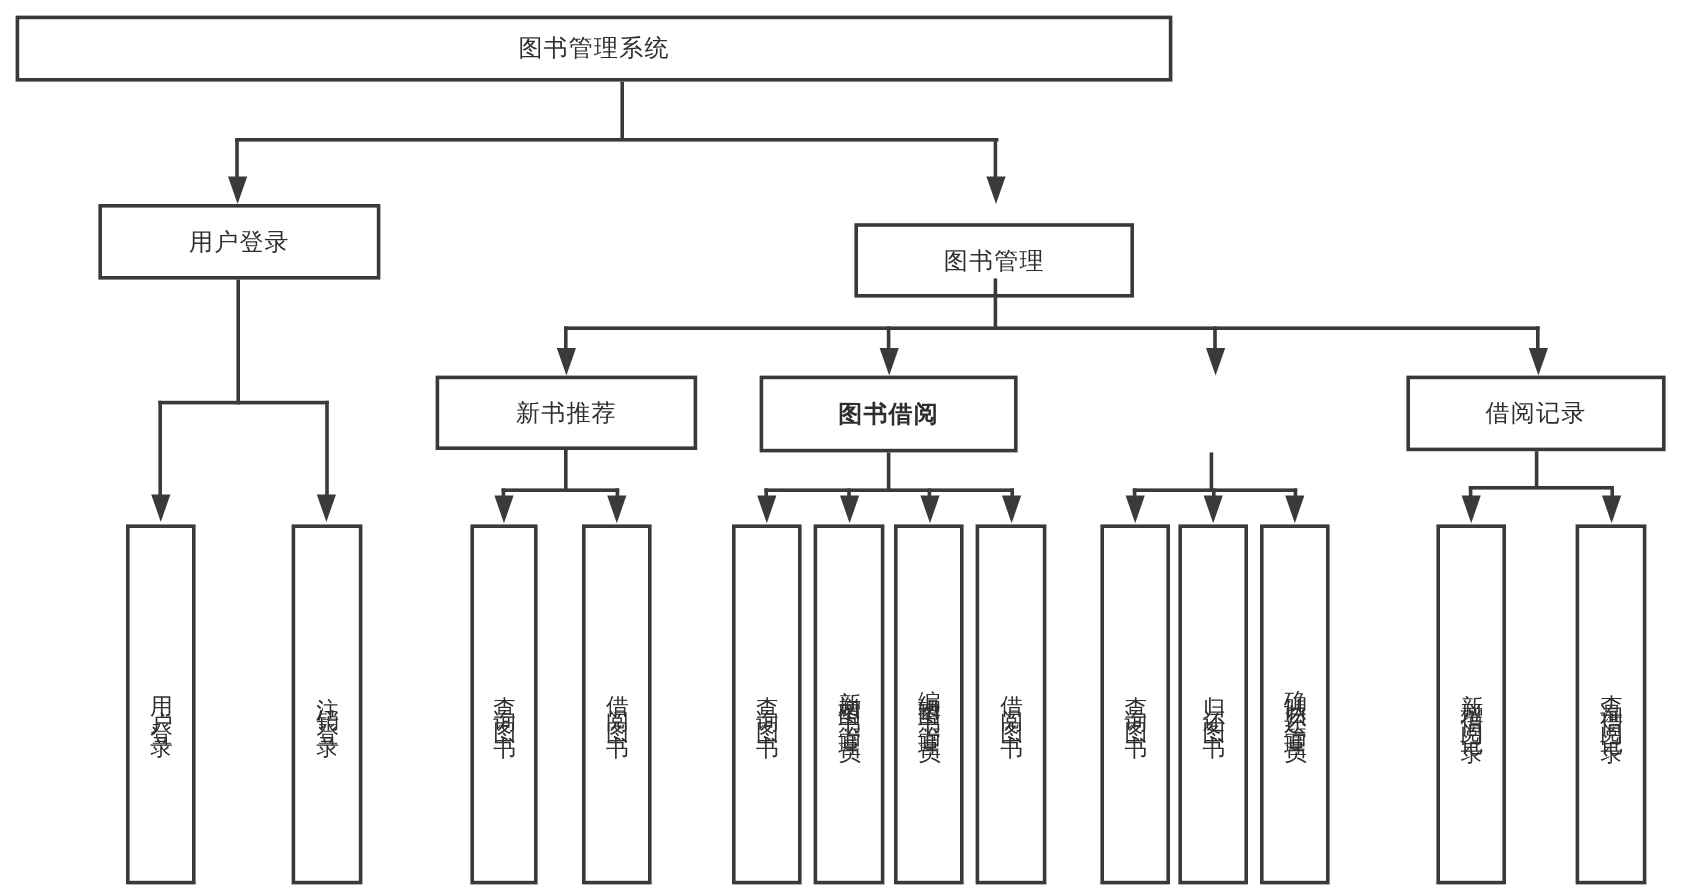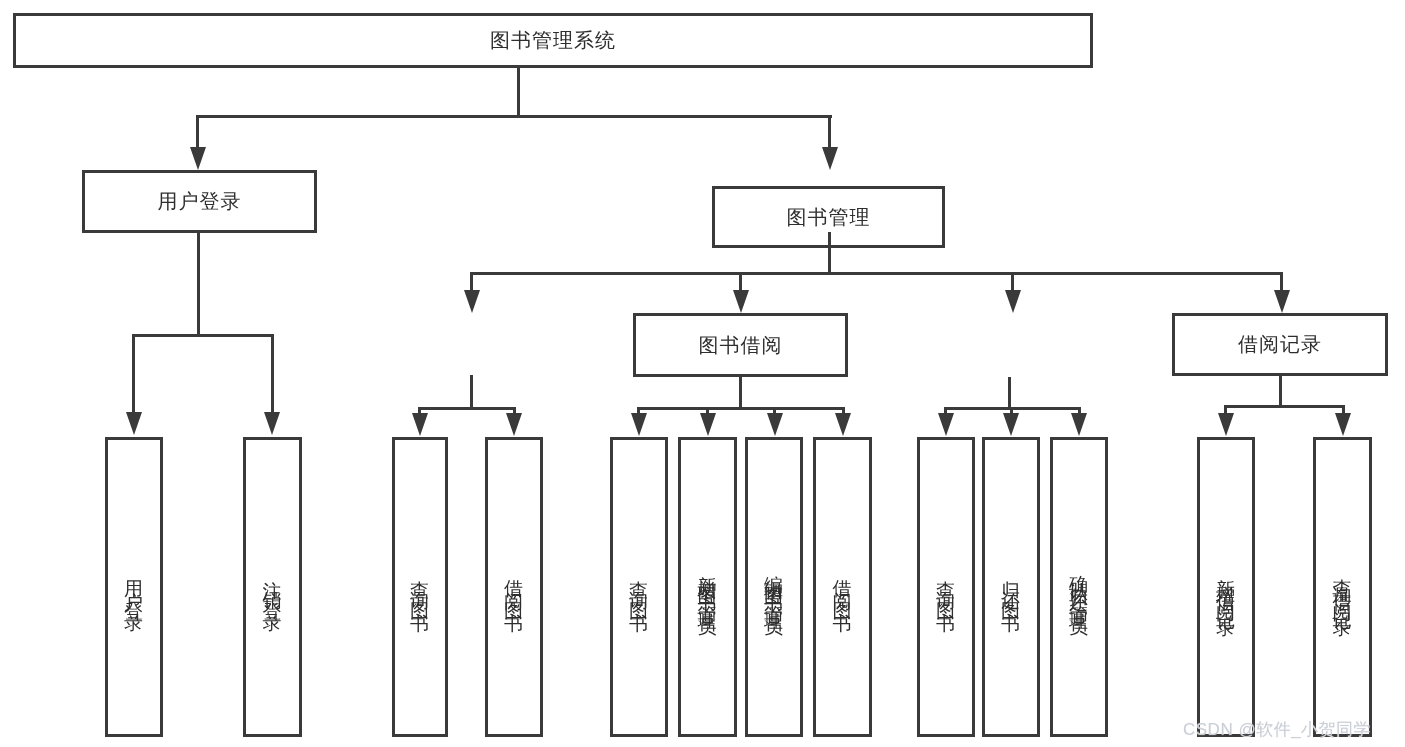--- a/index.html
+++ b/index.html
@@ -52,21 +52,21 @@
     color: #caced6;
     white-space: nowrap;
     text-shadow: 0 0 1px #e8eaee;
   }
 </style>
 </head>
 <body>
 
 <div class="canvas">
 
-  <div class="node node-h" style="left:13px; top:13px; width:1080px; height:55px;">
+  <div class="node node-h" style="left:13px; top:13px; width:964px; height:55px;">
     <span>图书管理系统</span>
   </div>
 
   <div class="line" style="left:517px; top:68px; width:3px; height:49px;"></div>
   <div class="line" style="left:196px; top:115px; width:636px; height:3px;"></div>
   <div class="line" style="left:196px; top:115px; width:3px; height:36px;"></div>
   <div class="arrow" style="left:190px; top:147px;"></div>
   <div class="line" style="left:828px; top:115px; width:3px; height:36px;"></div>
   <div class="arrow" style="left:822px; top:147px;"></div>
 
@@ -88,21 +88,24 @@
   <div class="line" style="left:470px; top:272px; width:813px; height:3px;"></div>
   <div class="line" style="left:470px; top:272px; width:3px; height:22px;"></div>
   <div class="arrow" style="left:464px; top:290px;"></div>
   <div class="line" style="left:739px; top:272px; width:3px; height:22px;"></div>
   <div class="arrow" style="left:733px; top:290px;"></div>
   <div class="line" style="left:1011px; top:272px; width:3px; height:22px;"></div>
   <div class="arrow" style="left:1005px; top:290px;"></div>
   <div class="line" style="left:1280px; top:272px; width:3px; height:22px;"></div>
   <div class="arrow" style="left:1274px; top:290px;"></div>
 
-  <div class="node node-h" style="left:633px; top:313px; width:215px; height:64px;">
+  <div class="node node-h" style="left:363px; top:313px; width:218px; height:62px;">
+    <span>新书推荐</span>
+  </div>
+  <div class="node node-h" style="left:633px; top:313px; width:215px; height:64px;font-weight:bold;">
     <span>图书借阅</span>
   </div>
   <div class="node node-h" style="left:1172px; top:313px; width:216px; height:63px;">
     <span>借阅记录</span>
   </div>
 
   <div class="line" style="left:470px; top:375px; width:3px; height:34px;"></div>
   <div class="line" style="left:418px; top:407px; width:98px; height:3px;"></div>
   <div class="line" style="left:418px; top:407px; width:3px; height:8px;"></div>
   <div class="arrow" style="left:412px; top:413px;"></div>
@@ -173,15 +176,14 @@
     <span style="letter-spacing:6px;">确认归还（管理员）</span>
   </div>
 
   <div class="node node-v" style="left:1197px; top:437px; width:58px; height:300px;">
     <span style="letter-spacing:8px;">新增借阅记录</span>
   </div>
   <div class="node node-v" style="left:1313px; top:437px; width:59px; height:300px;">
     <span style="letter-spacing:8px;">查询借阅记录</span>
   </div>
 
-  <div class="watermark">CSDN @软件_小贺同学</div>
 
 </div>
 
 </body></html>

